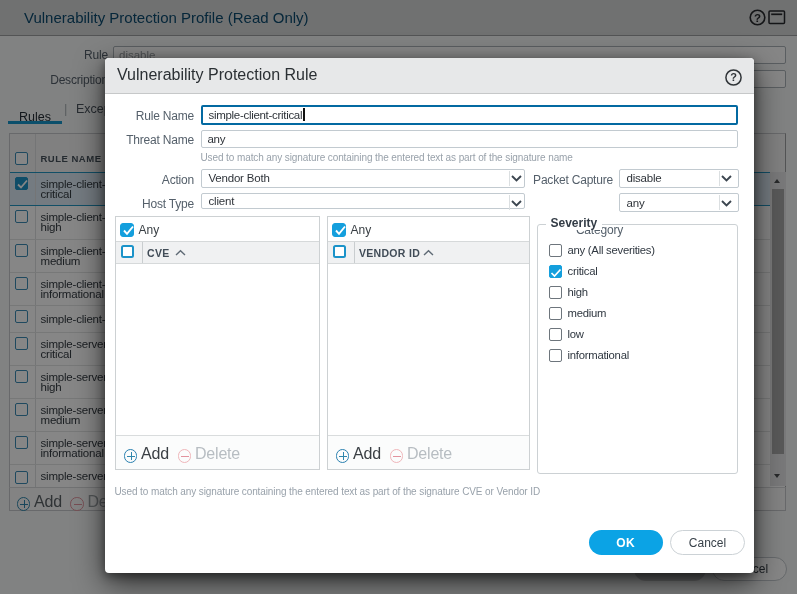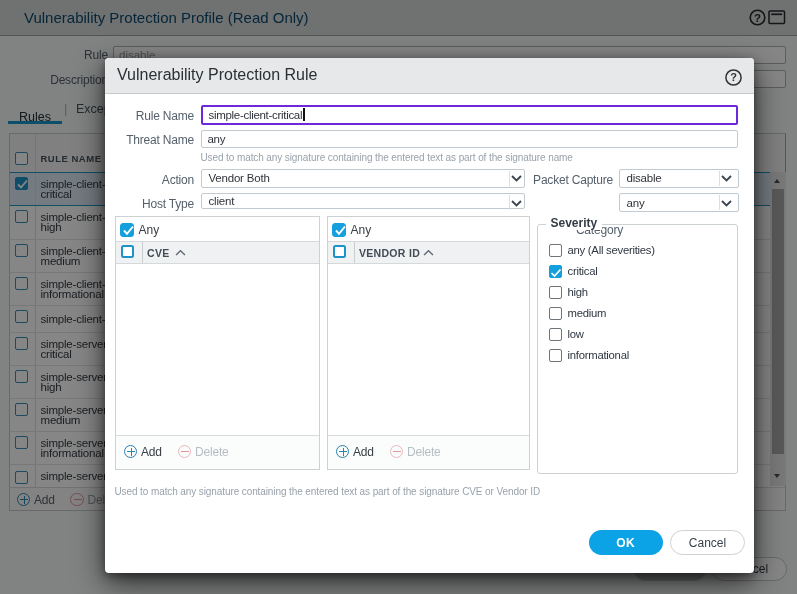--- a/index.html
+++ b/index.html
@@ -30,21 +30,21 @@
   .pcheck.on svg { position:absolute; left:0px; top:1px; }
 
   
   #sbar { left:770.4px; top:172px; width:15.4px; height:314px; background:#e6e7e8; }
   .sarr { position:absolute; left:3.9px; width:0; height:0; border-left:3.8px solid transparent; border-right:3.8px solid transparent; }
   #sthumb { position:absolute; left:1.5px; top:17px; width:12.4px; height:265px; background:#a9a9a9; }
 
   
   #pfoot { left:9px; top:486.5px; width:777px; height:24px; background:#fafafa; border:1px solid #c6c9cb; border-top:1px solid #d8dadb; }
 
-  .addbtn { position:absolute; display:flex; align-items:flex-start; font-size:12px; letter-spacing:-0.2px; }
+  .addbtn { position:absolute; display:flex; align-items:flex-end; font-size:16px; letter-spacing:-0.2px; }
   .circ { display:inline-block; width:13.5px; height:13.5px; border-radius:50%; position:relative; margin-right:4px; }
   .circ.plus { border:1.3px solid #2e86ad; }
   .circ.plus:before, .circ.plus:after { content:""; position:absolute; background:#2e86ad; }
   .circ.plus:before { left:2.75px; top:5.5px; width:8px; height:1.4px; }
   .circ.plus:after  { left:6.05px; top:2.2px; width:1.4px; height:8px; }
   .circ.minus { border:1.3px solid #e2939e; }
   .circ.minus:before { content:""; position:absolute; background:#e2939e; left:2.75px; top:5.5px; width:8px; height:1.4px; }
 
   
   .pill { position:absolute; border-radius:12.5px; font-size:12px; display:flex; align-items:center; justify-content:center; }
@@ -196,21 +196,21 @@
 
   <div id="modal" class="abs">
     <div id="mhead"></div>
     <div id="mtitle">Vulnerability Protection Rule</div>
     <svg style="position:absolute;left:620px;top:10.5px" width="17" height="17" viewBox="0 0 17 17">
       <circle cx="8.5" cy="8.5" r="7.6" fill="none" stroke="#303438" stroke-width="1.5"></circle>
       <text x="8.5" y="12.4" font-size="11" font-weight="700" fill="#303438" text-anchor="middle" font-family="Liberation Sans">?</text>
     </svg>
 
     <div class="mlabel" style="left:0;top:50.5px;width:89.5px;">Rule Name</div>
-    <div class="minput" style="left:96px;top:46.5px;width:537.5px;height:20px;border:2px solid #6d28d9;">simple-client-critical<span style="display:inline-block;width:1.5px;height:13px;background:#111;margin-left:1px;"></span></div>
+    <div class="minput" style="left:96px;top:46.5px;width:537.5px;height:20px;border:2px solid #0369a1;">simple-client-critical<span style="display:inline-block;width:1.5px;height:13px;background:#111;margin-left:1px;"></span></div>
 
     <div class="mlabel" style="left:0;top:75px;width:89.5px;">Threat Name</div>
     <div class="minput" style="left:96px;top:72px;width:537.5px;height:18px;">any</div>
     <div class="helper" style="left:96px;top:93.5px;">Used to match any signature containing the entered text as part of the signature name</div>
 
     <div class="mlabel" style="left:0;top:114.5px;width:89.5px;">Action</div>
     <div class="sel" style="left:96px;top:110.5px;width:324.5px;height:19px;">Vendor Both</div>
     <div style="position:absolute;left:404px;top:112.5px;width:1px;height:15px;background:#dbdfe1;"></div>
       <svg class="chev" style="left:406.7px;top:117.2px;" width="11" height="7" viewBox="0 0 11 7">
         <path d="M1 1 L5.5 5.4 L10 1" fill="none" stroke="#3c4650" stroke-width="1.9"></path>

